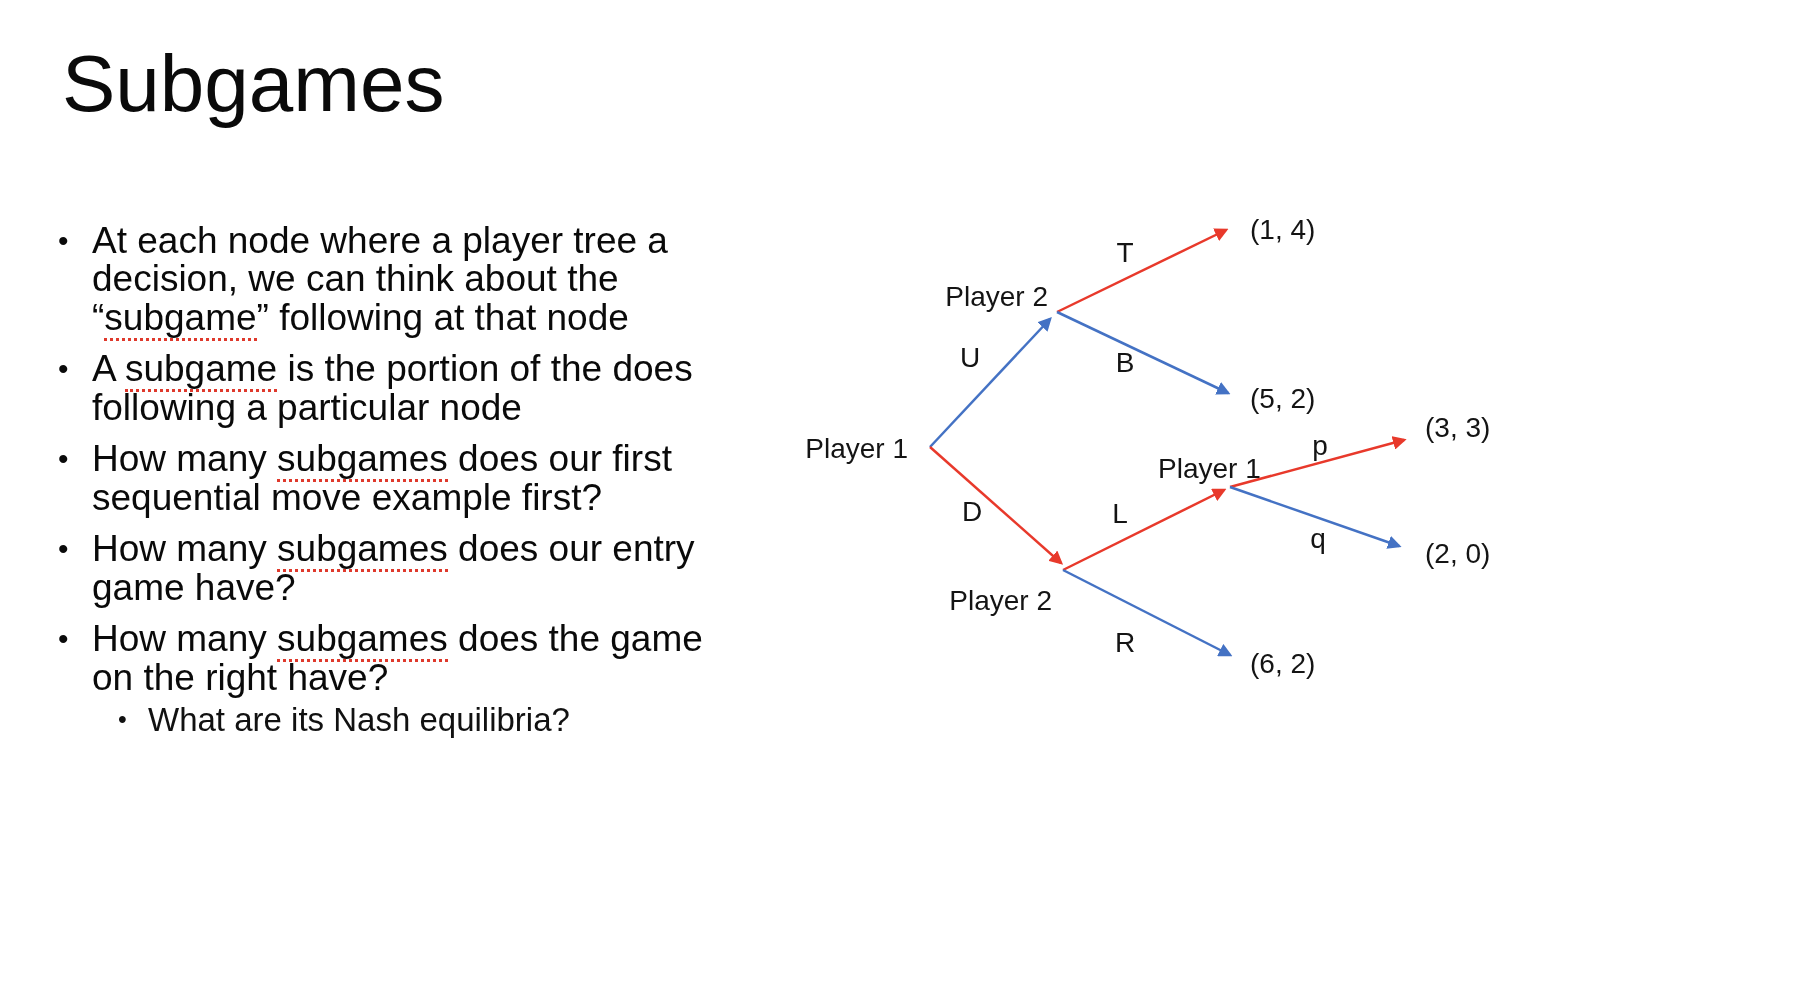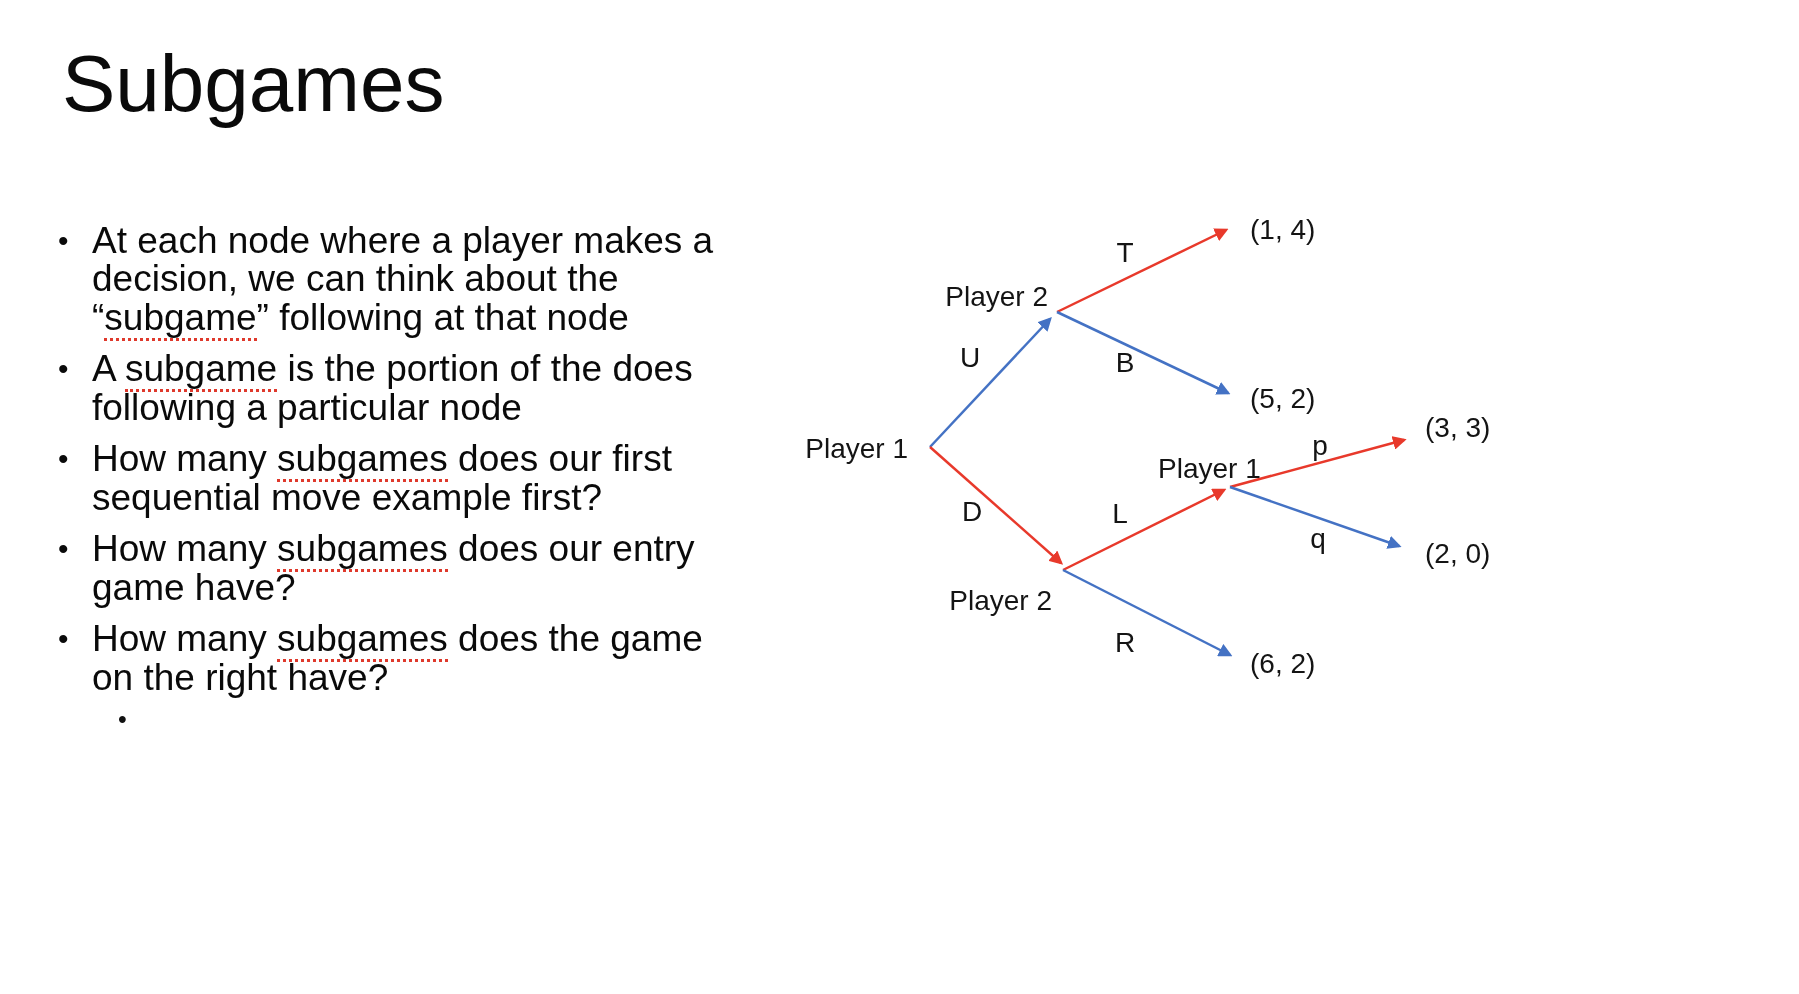--- a/index.html
+++ b/index.html
@@ -82,21 +82,21 @@
 <body>
 
 <div class="slide">
 
   <div class="title">Subgames</div>
 
   <div class="bullets">
 
     <div class="bullet">
       <span class="marker">•</span>
-      <span class="btext"><span>At each node where a player makes a decision, we can think about the “</span><span class="sp">subgame</span><span>” following at that node</span></span>
+      <span class="btext"><span>At each node where a player tree a decision, we can think about the “</span><span class="sp">subgame</span><span>” following at that node</span></span>
     </div>
 
     <div class="bullet">
       <span class="marker">•</span>
       <span class="btext"><span>A </span><span class="sp">subgame</span><span> is the portion of the does following a particular node</span></span>
     </div>
 
     <div class="bullet">
       <span class="marker">•</span>
       <span class="btext"><span>How many </span><span class="sp">subgames</span><span> does our first sequential move example first?</span></span>
@@ -107,20 +107,21 @@
       <span class="btext"><span>How many </span><span class="sp">subgames</span><span> does our entry game have?</span></span>
     </div>
 
     <div>
       <div class="bullet" style="margin-bottom:0;">
         <span class="marker">•</span>
         <span class="btext"><span>How many </span><span class="sp">subgames</span><span> does the game on the right have?</span></span>
       </div>
       <div class="subbullet">
         <span class="marker">•</span>
+        <span class="btext">What are its Nash equilibria?</span>
       </div>
     </div>
 
   </div>
 
   <svg class="tree" width="740" height="520" viewBox="0 0 740 520">
     <defs>
       <marker id="arrow-red" viewBox="0 0 10 10" refX="8" refY="5" markerWidth="5.5" markerHeight="5.5" orient="auto-start-reverse">
         <path d="M0,0 L10,5 L0,10 z" fill="#e8392b"></path>
       </marker>

